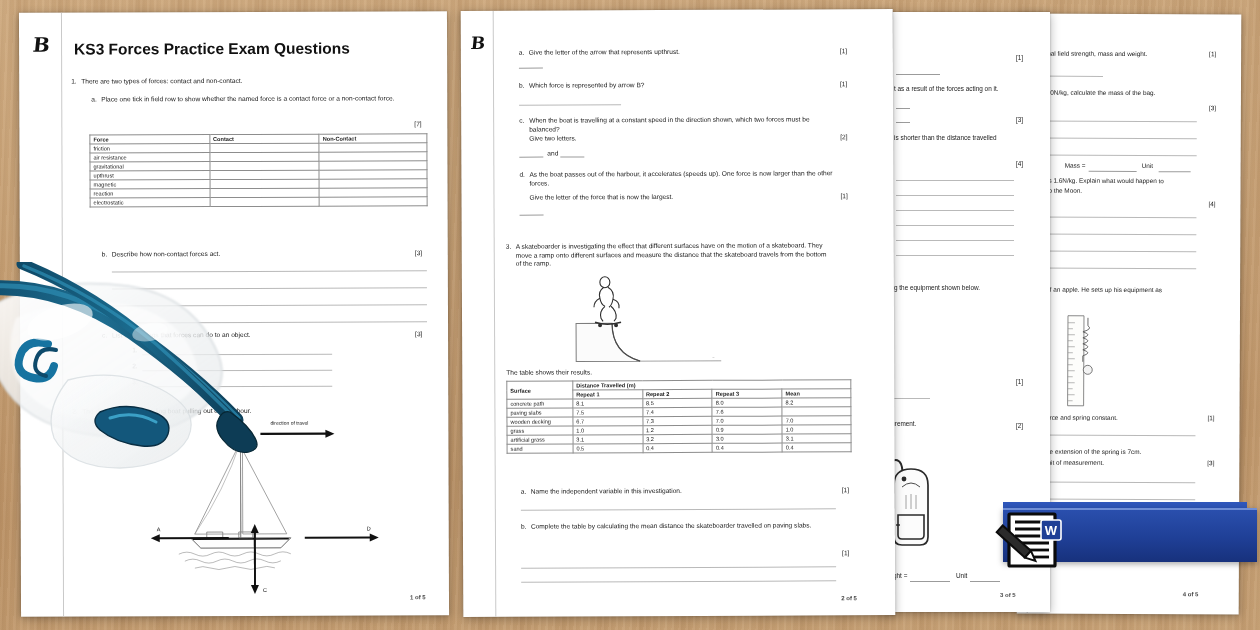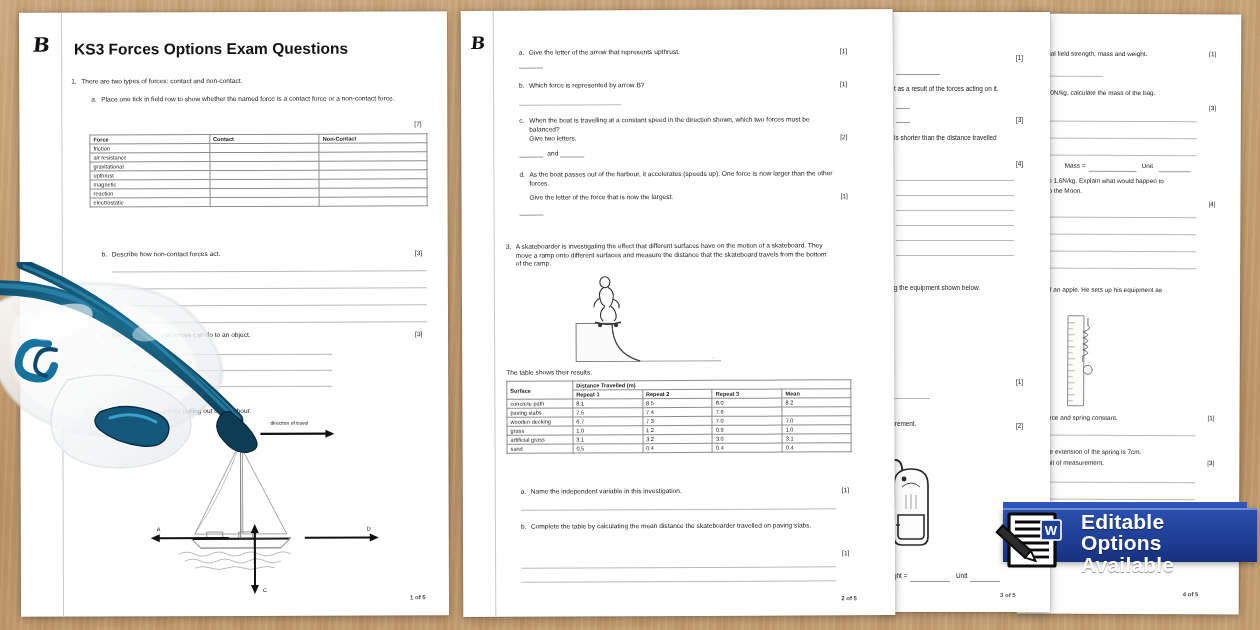--- a/index.html
+++ b/index.html
@@ -328,21 +328,21 @@
   <div class="ansline" style="left:58px; top:571px; width:315px;"></div>
 
   <div class="pagenum" style="left:378px; top:586px; font-size:6px;">2 of 5</div>
 </div>
 
 <div class="sheet" style="left:20px; top:12px; width:428px; height:604px; transform:rotate(-0.2deg);">
   <div class="margin-rule" style="left:42px;"></div>
 
   <div class="logo-b" style="left:14px; top:20px; font-size:20px;">B</div>
 
-  <h1 style="position:absolute; left:55px; top:28px; margin:0; font-size:15.5px; font-weight:bold; color:#111;">KS3 Forces Options Exam Questions</h1>
+  <h1 style="position:absolute; left:55px; top:28px; margin:0; font-size:15.5px; font-weight:bold; color:#111;">KS3 Forces Practice Exam Questions</h1>
 
   <div class="q" style="left:52px; top:65px; font-size:6.6px;">1.</div>
   <div class="q" style="left:62px; top:65px; width:320px; font-size:6.6px;">There are two types of forces: contact and non-contact.</div>
 
   <div class="q" style="left:72px; top:83px; font-size:6.6px;">a.</div>
   <div class="q" style="left:82px; top:83px; width:300px; font-size:6.6px;">Place one tick in field row to show whether the named force is a contact force or a non-contact force.</div>
   <div class="marks" style="left:395px; top:109px; font-size:6.6px;">[7]</div>
 
   <table class="exam" style="left:70px; top:122px; width:338px; font-size:5.6px;">
     <thead>
@@ -520,17 +520,13 @@
 
     <g transform="rotate(42 30 40)">
       <rect x="0" y="34" width="38" height="9" fill="#2b2b2b" stroke="#0b0b0b" stroke-width="2"></rect>
       <polygon points="38,34 48,38.5 38,43" fill="#ffffff" stroke="#0b0b0b" stroke-width="2"></polygon>
     </g>
 
     <rect x="50" y="10" width="20" height="20" rx="2" fill="#1f3f96" stroke="#ffffff" stroke-width="1.6"></rect>
     <text x="60" y="25" text-anchor="middle" font-family="Liberation Sans, sans-serif" font-size="13" font-weight="bold" fill="#ffffff">W</text>
   </svg>
 
-  <div class="txt" style="z-index:4;">
-    <span class="l1">Editable</span>
-    <span class="l2">Options Available</span>
-  </div>
 </div>
 
 </body></html>

